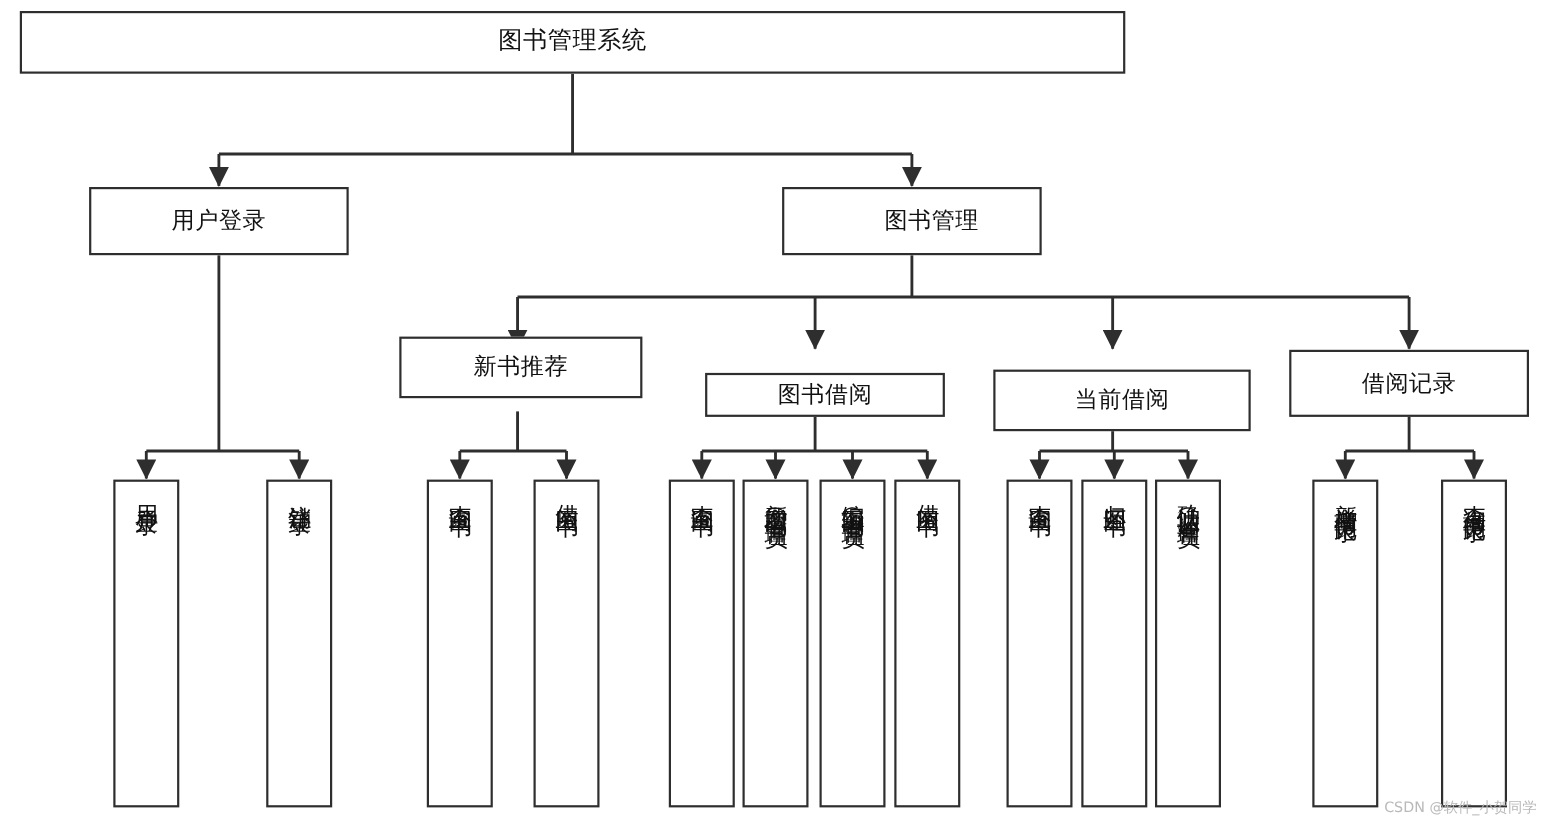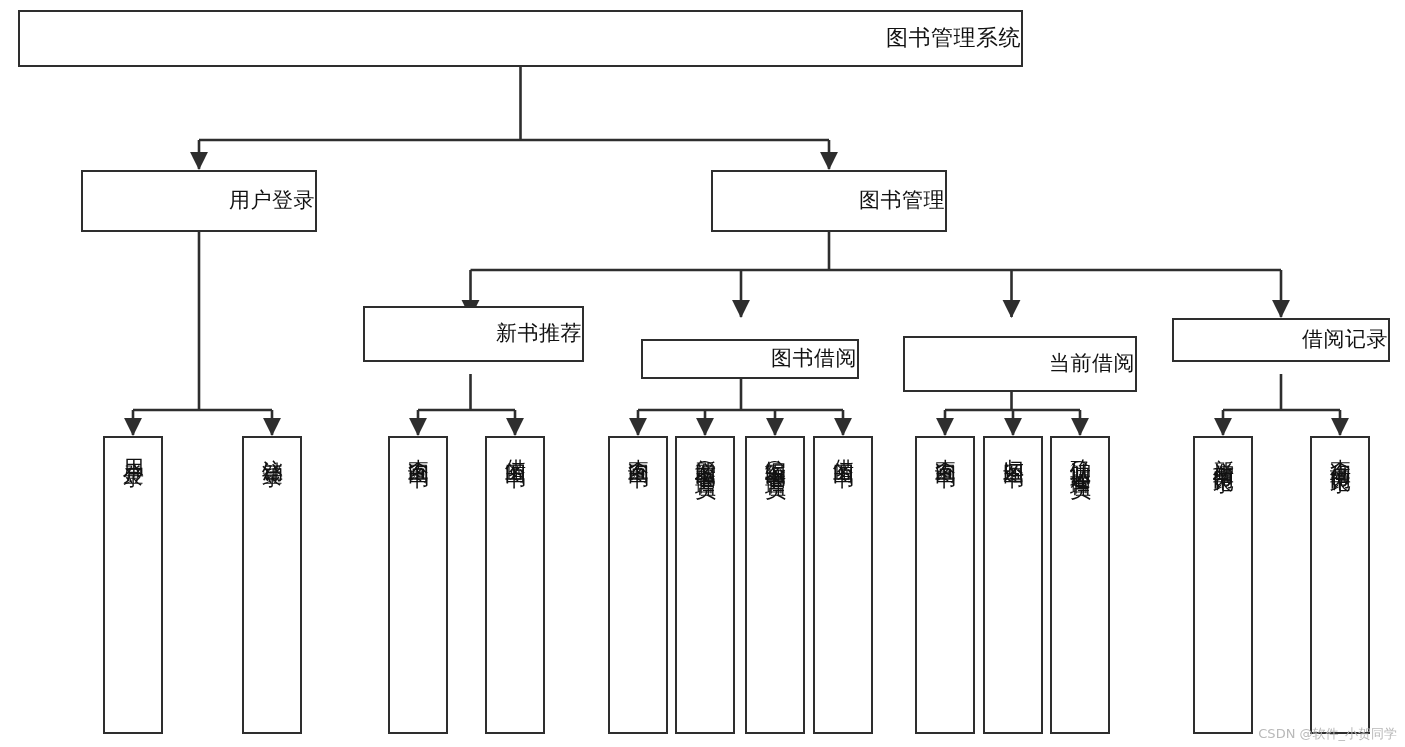--- a/index.html
+++ b/index.html
@@ -12,21 +12,21 @@
   #stage{position:relative;width:1405px;height:747px;}
   svg#wires{position:absolute;left:0;top:0;width:1405px;height:747px;}
 
   .node{
     position:absolute;
     box-sizing:border-box;
     background:#ffffff;
     border:2.5px solid #2e2e2e;
     display:flex;
     align-items:center;
-    justify-content:flex-end;
+    justify-content:center;
     color:#111111;
   }
   .node .lbl{
     display:block;
     text-align:center;
     line-height:1.12;
     letter-spacing:0.5px;
     white-space:pre;
   }
   .node.h .lbl{font-size:21px;}
@@ -116,21 +116,21 @@
       </div>
       <div class="node h" style="left: 363px; top: 306px; width: 221px; height: 56px;">
         <span class="lbl">新书推荐</span>
       </div>
       <div class="node h" style="left: 641px; top: 318px; width: 218px; height: 40px; margin-top: 21px;">
         <span class="lbl">图书借阅</span>
       </div>
       <div class="node h" style="left: 903px; top: 336px; width: 234px; height: 56px;">
         <span class="lbl">当前借阅</span>
       </div>
-      <div class="node h" style="left: 1172px; top: 318px; width: 218px; height: 44px;">
+      <div class="node h" style="left: 1172px; top: 318px; width: 218px; height: 61px;">
         <span class="lbl">借阅记录</span>
       </div>
       <div class="node v" style="left: 103px; top: 436px; width: 60px; height: 298px;">
         <span class="lbl">用户登录</span>
       </div>
       <div class="node v" style="left: 242px; top: 436px; width: 60px; height: 298px;">
         <span class="lbl">注销登录</span>
       </div>
       <div class="node v" style="left: 388px; top: 436px; width: 60px; height: 298px;">
         <span class="lbl">查询图书</span>

